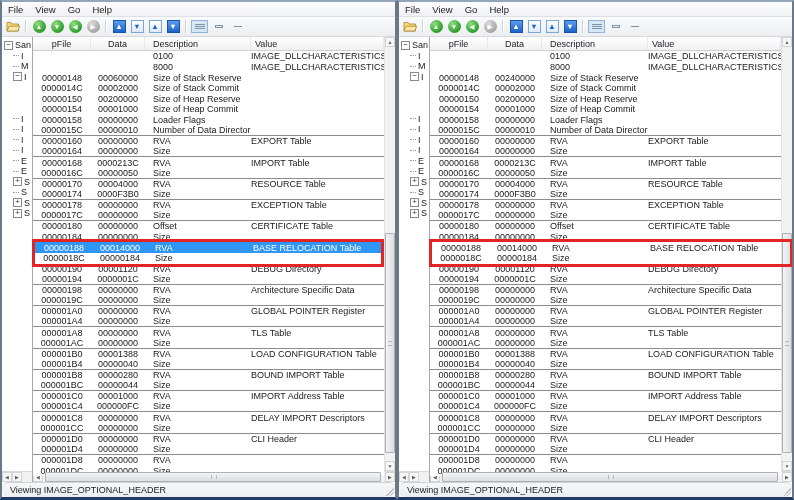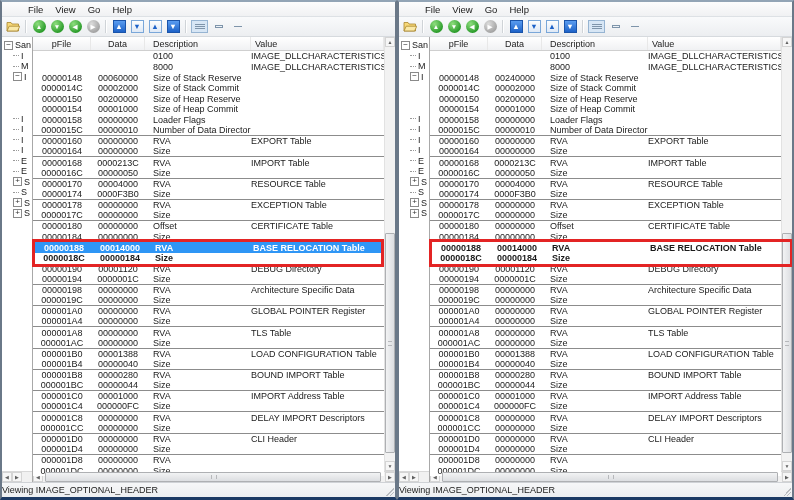--- a/index.html
+++ b/index.html
@@ -10,21 +10,21 @@
     -webkit-font-smoothing:antialiased;
   }
   #app{display:flex;width:794px;height:500px;}
   .win{
     width:397px;height:500px;box-sizing:border-box;flex:none;
     border:2px solid #6a7888;border-top-color:#93a5b6;border-bottom:3px solid #1c3a64;
     background:#fff;display:flex;flex-direction:column;
     font-size:9px;color:#1a1a1a;position:relative;overflow:hidden;
   }
   
-  .menubar{height:14px;flex:none;display:flex;align-items:center;padding:0 20px;
+  .menubar{height:14px;flex:none;display:flex;align-items:center;padding:0 0;
     background:linear-gradient(#fdfdfd,#f0f1f3);border-bottom:1px solid #dde1e5;font-size:9.5px;}
   .menu-item{padding:1px 6px;cursor:default;}
   
   .toolbar{height:19px;flex:none;display:flex;align-items:center;gap:2px;padding:0 3px;
     background:linear-gradient(#f9fafb,#eceef1);border-bottom:1px solid #d6dade;}
   .tsep{width:0;height:13px;border-left:1px solid #cfd3d7;border-right:1px solid #ffffff;margin:0 2px;}
   .tb{width:16px;height:15px;display:flex;align-items:center;justify-content:center;flex:none;}
   .nav{width:13px;height:13px;border-radius:50%;flex:none;
     background:radial-gradient(circle at 35% 30%,#8ede7e,#2a9b2a 72%);
     color:#fff;font-size:6.5px;line-height:13px;text-align:center;}
@@ -59,43 +59,43 @@
   .row.sep{border-bottom:1px solid #8c8c8c;}
   .row.sel{background:var(--sel,#2f96f5);color:#fff;}
   .c1{width:58px;flex:none;text-align:center;overflow:hidden;}
   .c2{width:54px;flex:none;text-align:center;overflow:hidden;}
   .c3{width:106px;flex:none;padding-left:8px;box-sizing:border-box;overflow:hidden;}
   .c4{flex:1;overflow:hidden;}
   .h1{width:58px;justify-content:center;}
   .h2{width:54px;justify-content:center;}
   .h3{width:106px;padding-left:8px;}
   .h4{flex:1;padding-left:4px;}
-  .redbox{border:3px solid var(--red,#e32424);margin:-3px 0 -3px -1px;position:relative;z-index:4;font-weight:bold;}
+  .redbox{border:3px solid var(--red,#e32424);margin:-3px 0 -3px -1px;position:relative;z-index:4;}
   .win.over-scroll .redbox{margin-right:-12px;}
   
   .vscroll{width:10px;flex:none;background:#f2f2f2;border-left:1px solid #e2e2e2;
     display:flex;flex-direction:column;position:relative;z-index:1;}
   .sb-btn{height:10px;width:100%;box-sizing:border-box;background:#f6f6f6;border:1px solid #d4d4d4;
     font-size:5px;line-height:8px;text-align:center;color:#606060;flex:none;}
   .sb-track{flex:1;position:relative;}
   .vthumb{position:absolute;left:0;right:0;top:45%;bottom:2%;
     background:linear-gradient(90deg,#f2f3f4,#dcdee1);border:1px solid #aeb0b3;border-radius:1px;box-sizing:border-box;}
   .vthumb::after{content:"";position:absolute;left:2px;right:2px;top:50%;height:3px;margin-top:-2px;
     border-top:1px solid #b6b8bb;border-bottom:1px solid #b6b8bb;}
   .hscroll{height:10px;flex:none;display:flex;background:#f1f1f1;border-top:1px solid #d8d8d8;}
   .hsb-btn{width:10px;height:100%;box-sizing:border-box;background:#f6f6f6;border:1px solid #d4d4d4;
     font-size:5px;line-height:8px;text-align:center;color:#606060;flex:none;}
   .htrack{flex:1;position:relative;}
   .hthumb{position:absolute;top:0;bottom:0;left:2px;right:4px;
     background:linear-gradient(#f2f3f4,#dcdee1);border:1px solid #aeb0b3;border-radius:1px;box-sizing:border-box;}
   .hthumb::after{content:"";position:absolute;top:2px;bottom:2px;left:50%;width:4px;margin-left:-2px;
     border-left:1px solid #b6b8bb;border-right:1px solid #b6b8bb;}
   
-  .statusbar{height:14px;flex:none;display:flex;align-items:center;padding:0 0;
-    background:linear-gradient(#f6f7f8,#eceef0);border-top:1px solid #cfd2d6;font-size:9px;color:#222;position:relative;}
+  .statusbar{height:14px;flex:none;display:flex;align-items:center;padding:0 8px;
+    background:linear-gradient(#f6f7f8,#eceef0);border-top:1px solid #cfd2d6;font-size:9px;color:#222;position:relative;border-radius:6px;}
   .grip{position:absolute;right:1px;bottom:1px;width:8px;height:8px;
     background:
       linear-gradient(135deg,transparent 50%,#b9bcc0 50%,#b9bcc0 57%,transparent 57%,transparent 70%,#b9bcc0 70%,#b9bcc0 77%,transparent 77%);}
   svg{display:block;}
 </style>
 </head>
 <body>
 
 <div id="app">
   <div class="win">

